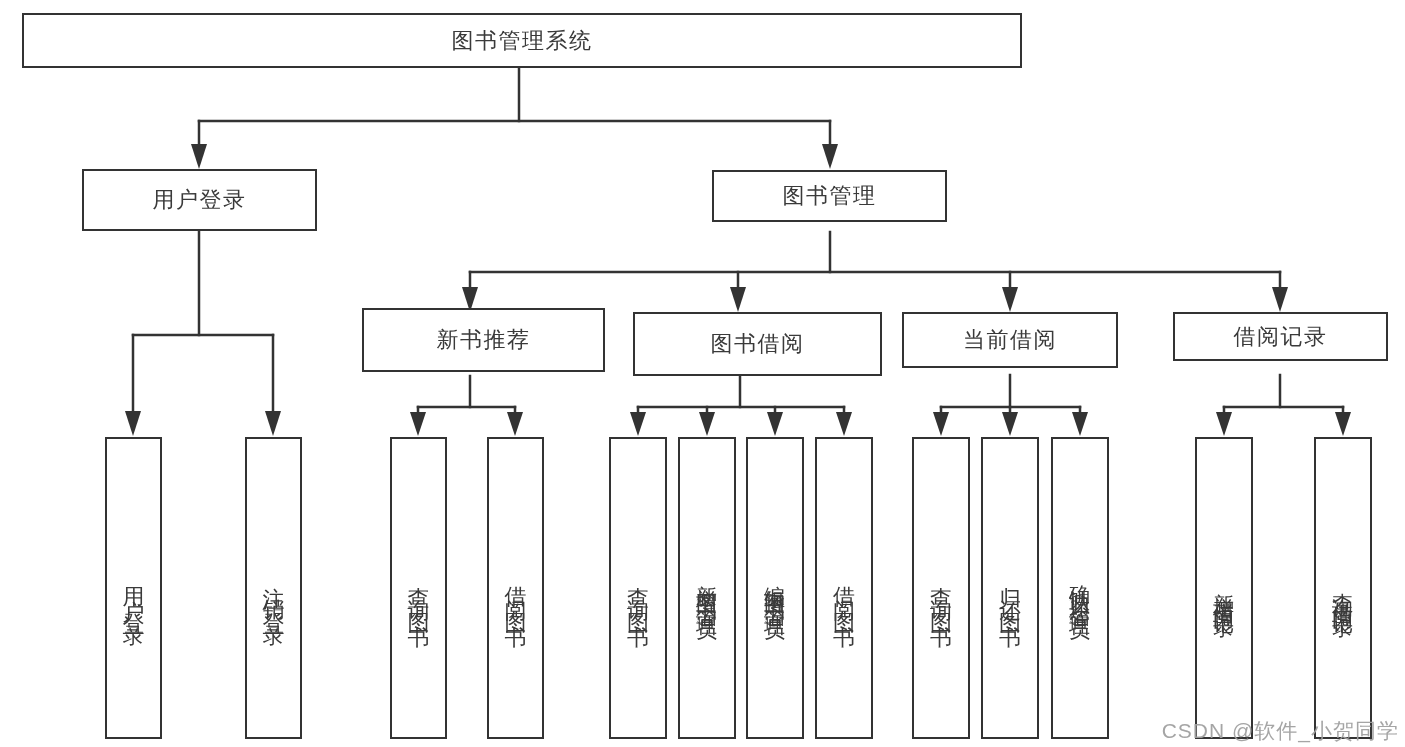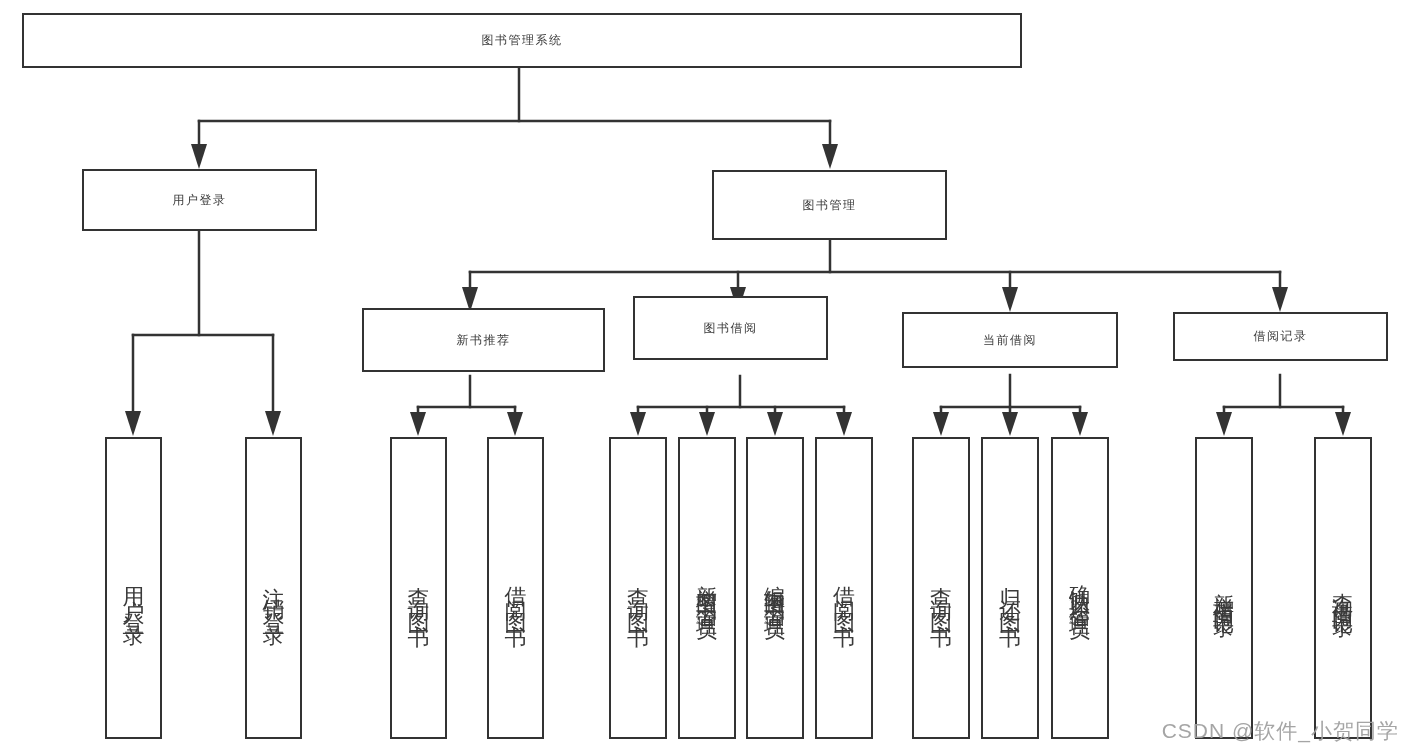--- a/index.html
+++ b/index.html
@@ -8,21 +8,21 @@
     font-family:"Liberation Sans","DejaVu Sans",sans-serif; overflow:hidden;
   }
   svg.connectors { position:absolute; left:0; top:0; z-index:1; }
   svg.connectors line { stroke:#333333; stroke-width:2.5; stroke-linecap:square; }
   svg.connectors polygon { fill:#333333; stroke:none; }
   .box {
     position:absolute; box-sizing:border-box; border:2.5px solid #333333;
     background:#ffffff; display:flex; align-items:center; justify-content:center;
     color:#3a3a3a; z-index:2;
   }
-  .hbox { font-size:12px; letter-spacing:1.5px; }
+  .hbox { font-size:22px; letter-spacing:1.5px; }
   .vbox span {
     writing-mode:vertical-rl; text-orientation:mixed;
     font-size:22px; line-height:1; letter-spacing:13px; margin-top:13px;
     white-space:nowrap;
   }
   .vbox.long span { font-size:21px; letter-spacing:5px; margin-top:5px; }
   .watermark {
     position:absolute; right:6px; bottom:2px; z-index:5;
     font-size:21px; letter-spacing:1px; color:rgba(160,160,160,0.95);
     pointer-events:none;
@@ -110,28 +110,28 @@
     </g>
   </svg>
 
   <div class="box hbox" style="left:22px; top:13px; width:1000px; height:55px;">
     <span>图书管理系统</span>
   </div>
 
   <div class="box hbox" style="left:82px; top:169px; width:235px; height:62px;">
     <span>用户登录</span>
   </div>
-  <div class="box hbox" style="left:712px; top:170px; width:235px; height:70px;">
+  <div class="box hbox" style="left:712px; top:170px; width:235px; height:52px;">
     <span>图书管理</span>
   </div>
 
   <div class="box hbox" style="left:362px; top:308px; width:243px; height:64px;">
     <span>新书推荐</span>
   </div>
-  <div class="box hbox" style="left:633px; top:296px; width:195px; height:64px;">
+  <div class="box hbox" style="left:633px; top:312px; width:249px; height:64px;">
     <span>图书借阅</span>
   </div>
   <div class="box hbox" style="left:902px; top:312px; width:216px; height:56px;">
     <span>当前借阅</span>
   </div>
   <div class="box hbox" style="left:1173px; top:312px; width:215px; height:49px;">
     <span>借阅记录</span>
   </div>
 
   <div class="box vbox" style="left:105px; top:437px; width:57px; height:302px;">

